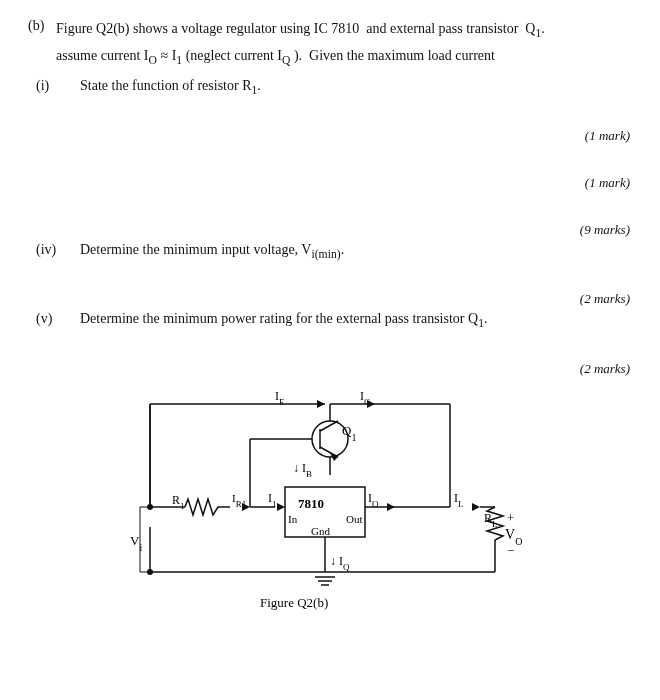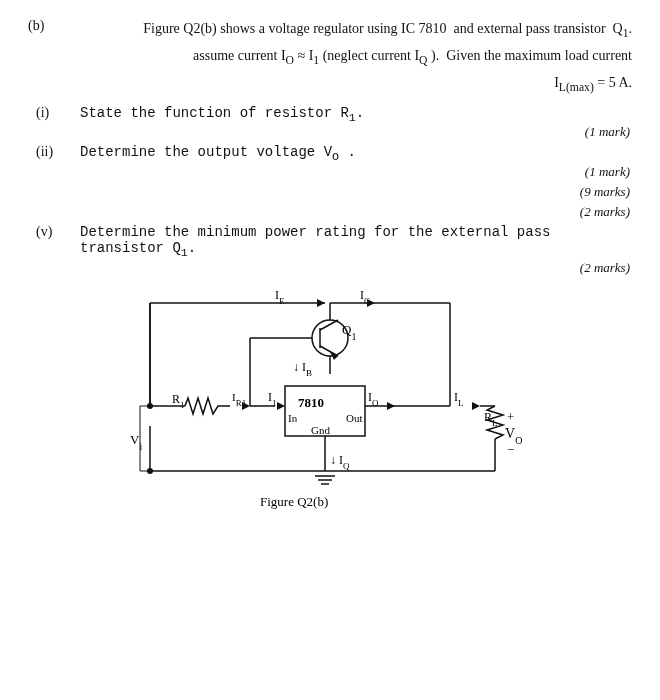--- a/index.html
+++ b/index.html
@@ -20,48 +20,47 @@
       align-items: flex-start;
       margin-bottom: 4px;
     }
     .label-b {
       min-width: 28px;
       font-weight: normal;
     }
     .main-text {
       flex: 1;
       line-height: 1.55;
-      text-align: right;
     }
     .main-text p {
       margin-bottom: 2px;
     }
     .questions {
       margin-top: 6px;
     }
     .q-row {
       display: flex;
       align-items: flex-start;
       margin-bottom: 0px;
     }
     .q-label {
       min-width: 52px;
       padding-left: 8px;
     }
     .q-content {
       flex: 1;
-      font-family: Liberation Mono, monospace;
     }
     .mark-row {
       display: flex;
       justify-content: flex-end;
       font-style: italic;
       margin-bottom: 4px;
       padding-right: 2px;
       font-size: 13px;
+      margin-top: 31px;
     }
     .circuit-area {
       margin-top: 10px;
       display: flex;
       justify-content: center;
     }
     svg text {
       font-family: 'Times New Roman', Times, serif;
     }
   </style>
@@ -71,52 +70,49 @@
 <div class="page">
   <div class="header-row">
     <div class="label-b">(b)</div>
     <div class="main-text">
       <p>
         Figure Q2(b) shows a voltage regulator using IC 7810&nbsp; and external pass transistor &nbsp;Q<sub>1</sub>.
       </p>
       <p>
         assume current I<sub>O</sub> ≈ I<sub>1</sub> (neglect current I<sub>Q</sub> ).&nbsp; Given the maximum load current
       </p>
-      <p>
-        I<sub>L(max)</sub> = 5 A.
-      </p>
     </div>
   </div>
 
   <div class="questions">
 
     <div class="q-row">
       <div class="q-label">(i)</div>
       <div class="q-content">
         State the function of resistor R<sub>1</sub>.
       </div>
     </div>
     <div class="mark-row">
         <em>(1 mark)</em>
       </div>
 
+    <div class="mark-row">
+        <em>(1 mark)</em>
+      </div>
+
+    <div class="mark-row">
+        <em>(9 marks)</em>
+      </div>
+
     <div class="q-row">
-      <div class="q-label">(ii)</div>
+      <div class="q-label">(iv)</div>
       <div class="q-content">
-        Determine the output voltage V<sub>O</sub> .
-      </div>
-    </div>
-    <div class="mark-row">
-        <em>(1 mark)</em>
-      </div>
-
-    <div class="mark-row">
-        <em>(9 marks)</em>
-      </div>
-
+        Determine the minimum input voltage, V<sub>i(min)</sub>.
+      </div>
+    </div>
     <div class="mark-row">
         <em>(2 marks)</em>
       </div>
 
     <div class="q-row">
       <div class="q-label">(v)</div>
       <div class="q-content">
         Determine the minimum power rating for the external pass transistor Q<sub>1</sub>.
       </div>
     </div>

